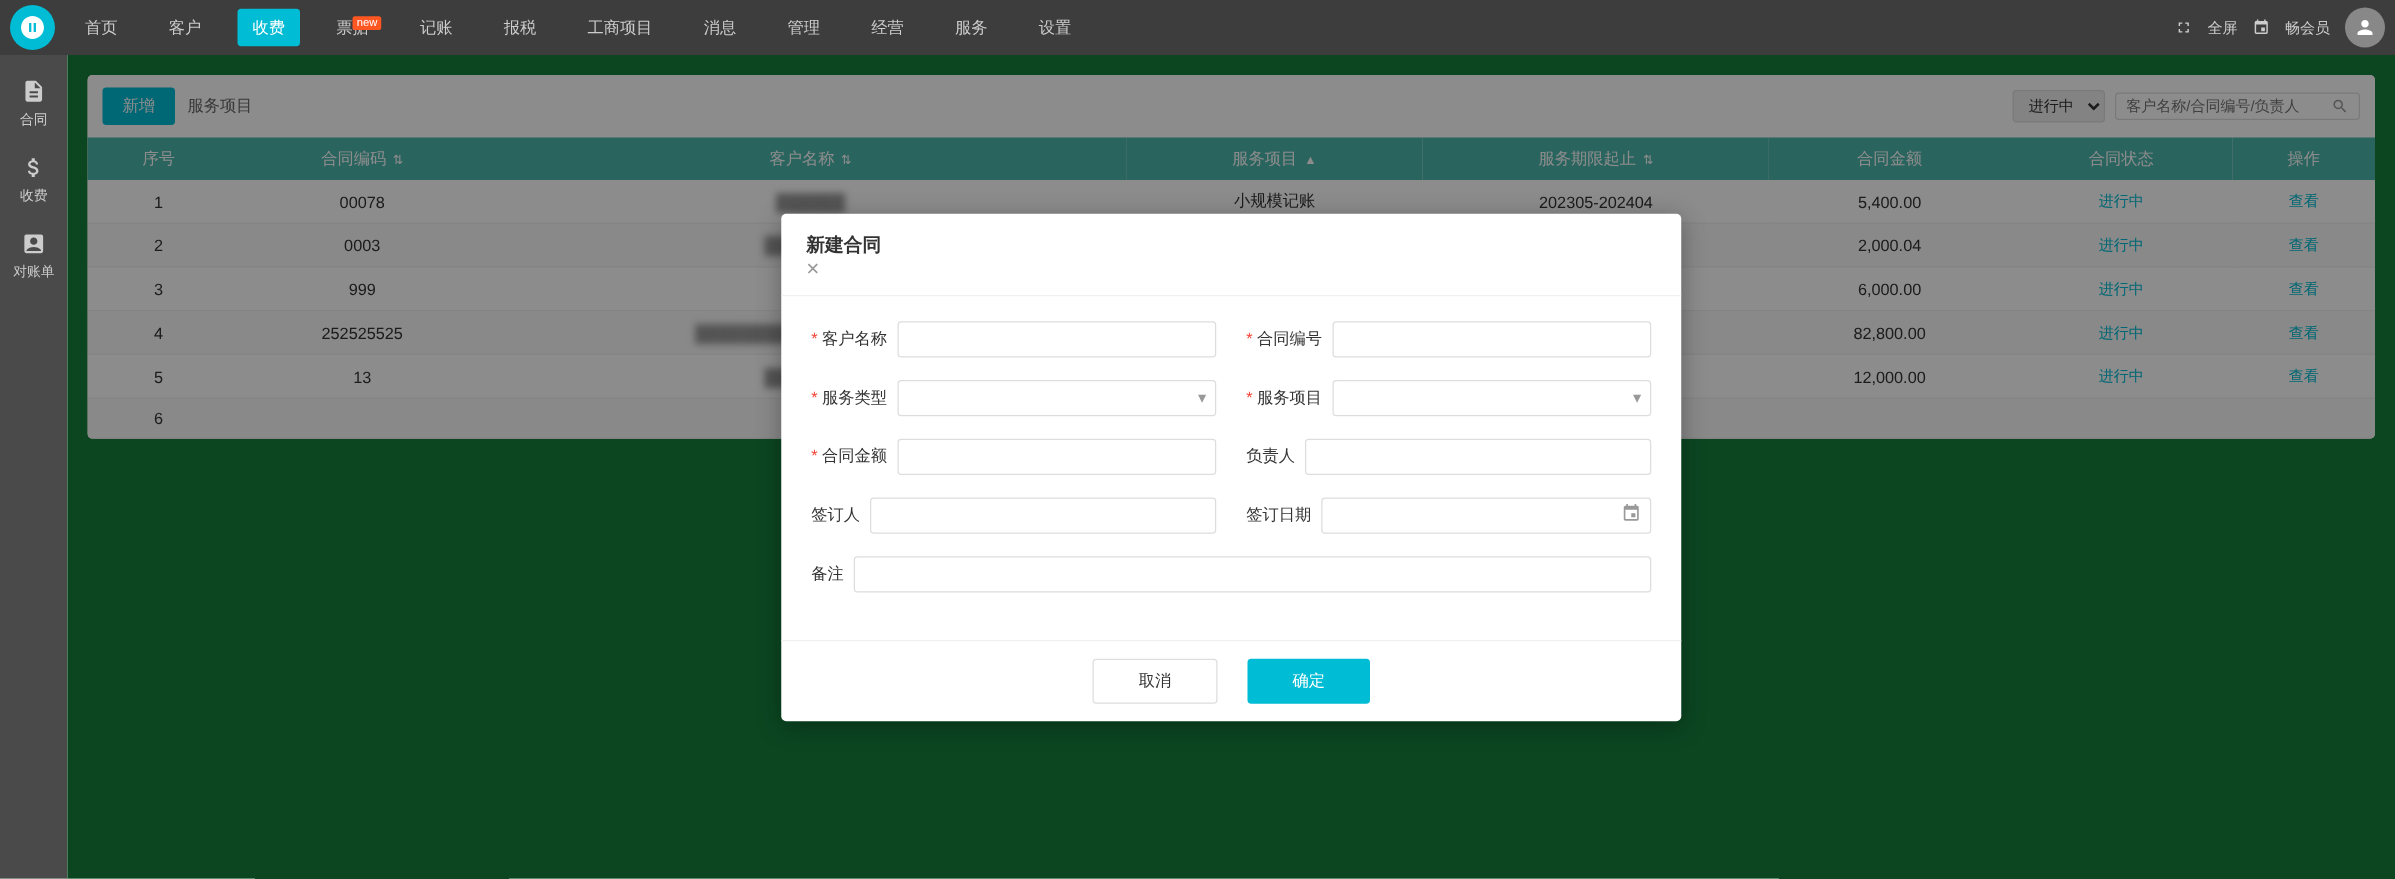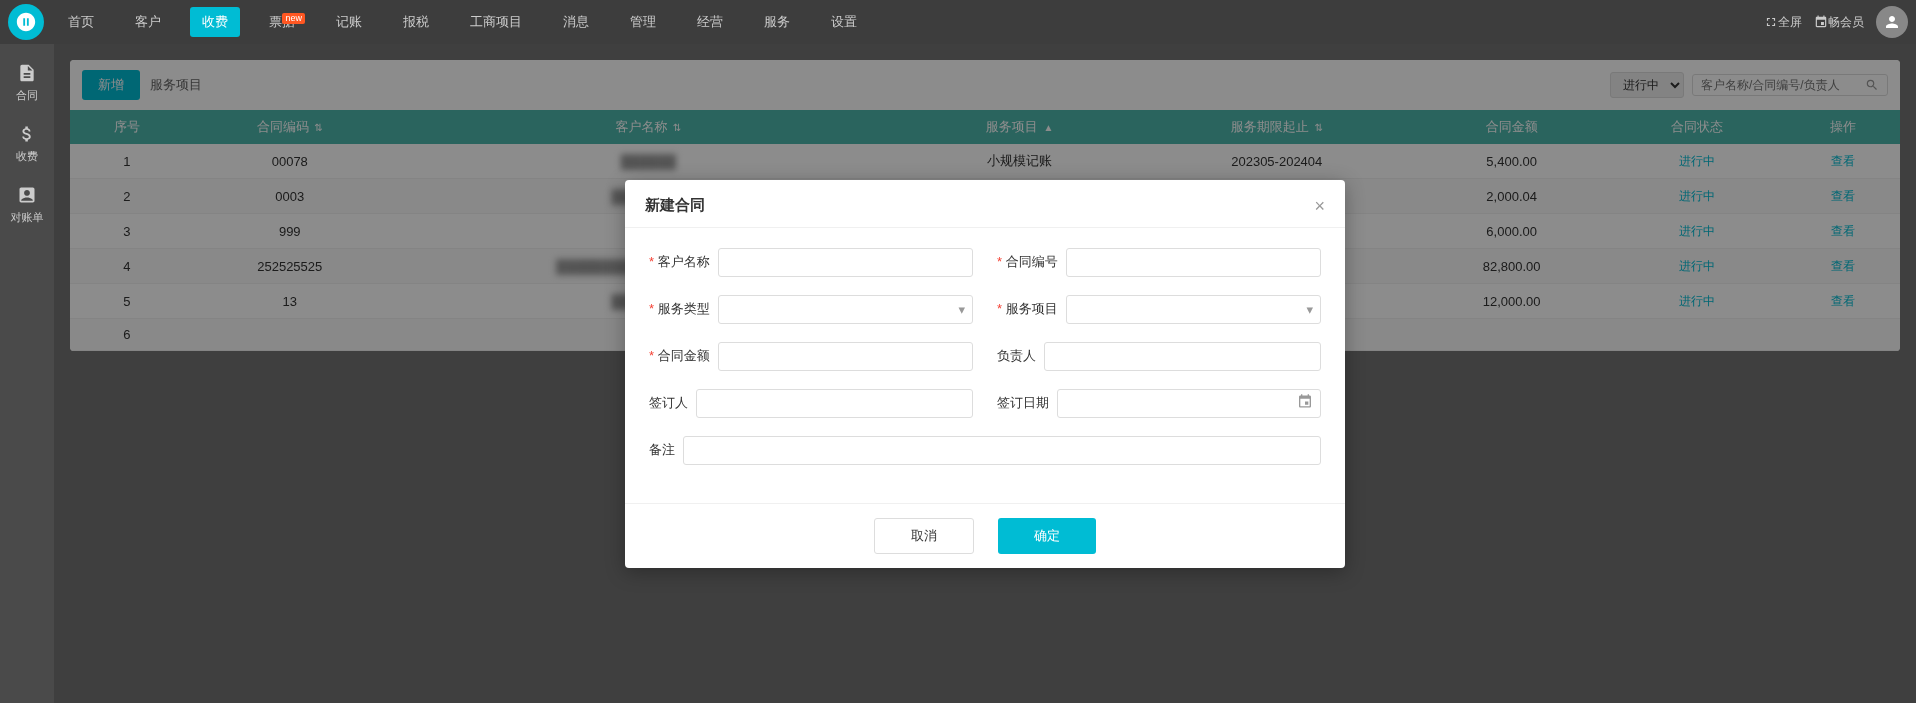--- a/index.html
+++ b/index.html
@@ -39,21 +39,21 @@
       top: 6px; right: 2px;
       background: #ff5722;
       color: #fff;
       font-size: 9px;
       padding: 1px 3px;
       border-radius: 2px;
       line-height: 1;
     }
     .nav-right { display: flex; align-items: center; gap: 12px; color: #ccc; font-size: 12px; }
     .nav-right .fullscreen-btn, .nav-right .member-btn {
-      display: flex; align-items: center; gap: 0; cursor: pointer; color: #ccc;
+      display: flex; align-items: center; gap: 12px; cursor: pointer; color: #ccc;
     }
     .nav-right .avatar {
       width: 32px; height: 32px;
       background: #888;
       border-radius: 50%;
       display: flex; align-items: center; justify-content: center;
       color: #fff; font-size: 14px;
     }
 
     
@@ -83,21 +83,21 @@
       font-family: Liberation Serif, serif;
     }
     .sidebar-item .s-icon {
       width: 22px; height: 22px;
       display: flex; align-items: center; justify-content: center;
     }
 
     
     .content-area {
       flex: 1;
-      background: #737373;
+      background: #15803d;
       padding: 16px;
       overflow: auto;
       position: relative;
     }
 
     
     .table-container {
       background: #fff;
       border-radius: 4px;
       overflow: hidden;
@@ -204,22 +204,23 @@
       border-radius: 4px;
       width: 720px;
       padding: 0;
       box-shadow: 0 4px 20px rgba(0,0,0,0.3);
       position: relative;
     }
     .modal-header {
       padding: 16px 20px 12px;
       border-bottom: 1px solid #f0f0f0;
       display: flex;
-      align-items: flex-end;
+      align-items: flex-start;
       justify-content: space-between;
+      flex-direction: column;
     }
     .modal-title {
       font-size: 15px;
       font-weight: bold;
       color: #333;
     }
     .modal-close {
       color: #999;
       cursor: pointer;
       font-size: 18px;

